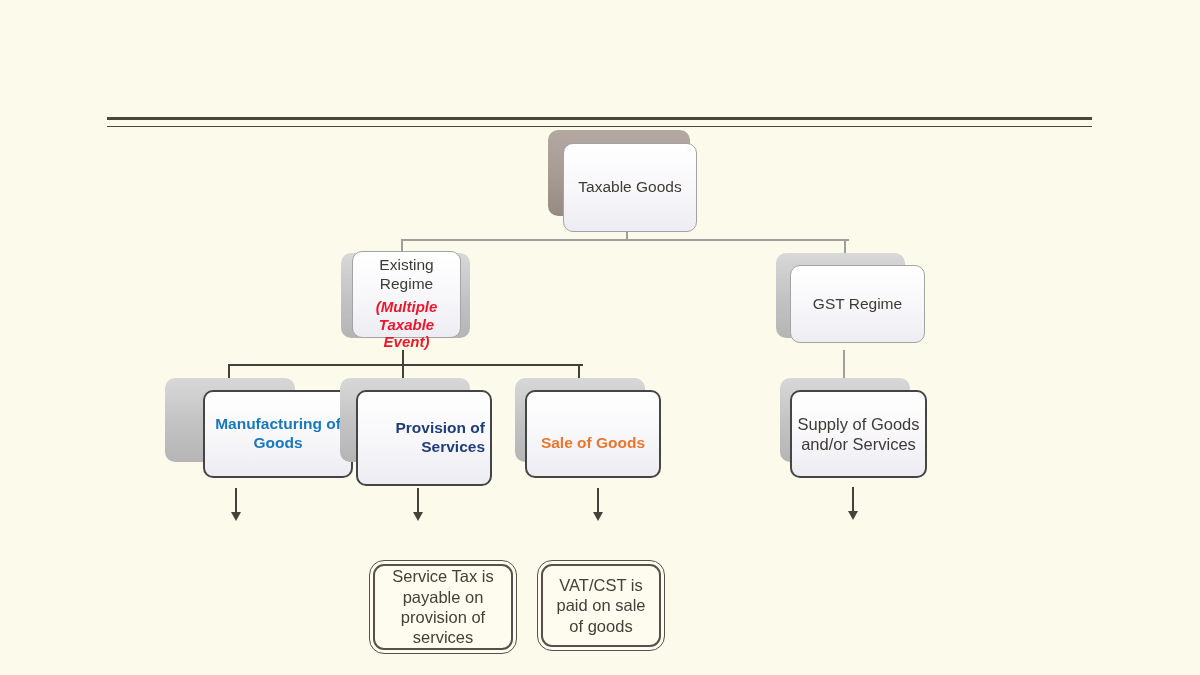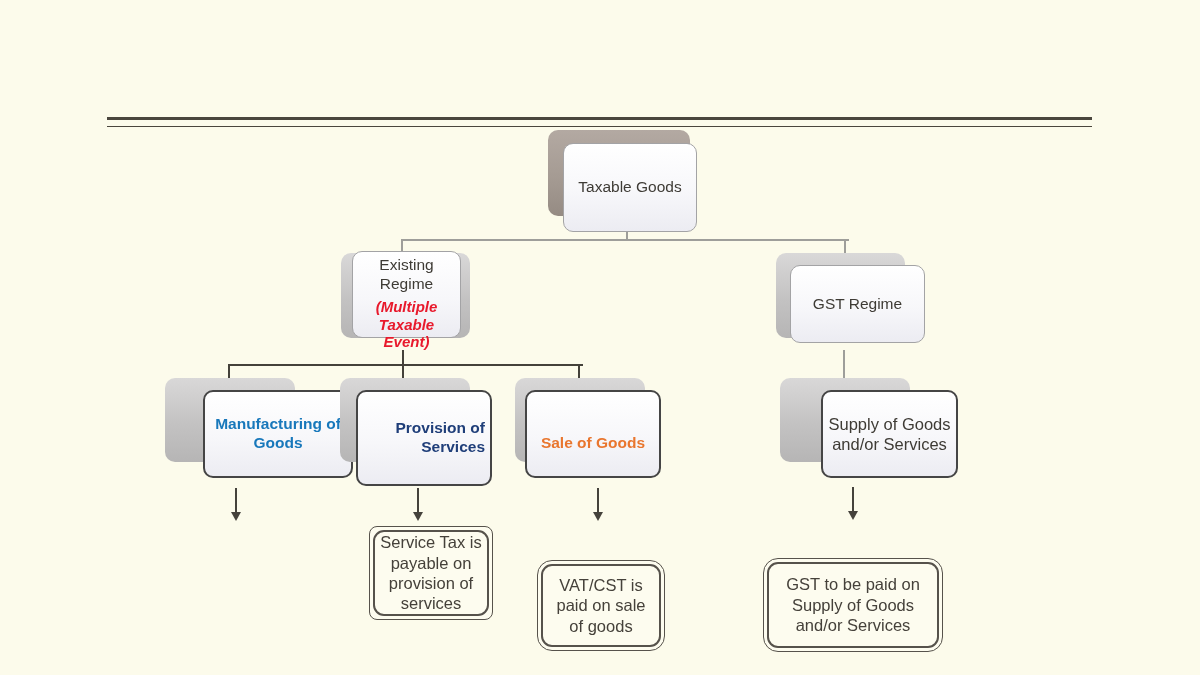--- a/index.html
+++ b/index.html
@@ -127,33 +127,30 @@
 
   <div class="node">
     <div class="shadow" style="left:515px; top:378px; width:130px; height:84px;"></div>
     <div class="card card-darkborder" style="left:525px; top:390px; width:136px; height:88px;">
       <span class="node-label" style="font-weight: 600; color: rgb(233, 118, 46); margin-top: 19px;">Sale of Goods</span>
     </div>
   </div>
 
   <div class="node">
     <div class="shadow" style="left:780px; top:378px; width:130px; height:84px;"></div>
-    <div class="card card-darkborder" style="left:821px; top:390px; width:137px; height:88px;">
+    <div class="card card-darkborder" style="left:790px; top:390px; width:137px; height:88px;">
       <span class="node-label" style="font-size: 16.5px; color: rgb(62, 59, 53);">Supply of Goods and/or Services</span>
     </div>
   </div>
 
   <div class="arrow" style="left:235px; top:488px; height:24px;"></div>
   <div class="arrow" style="left:417px; top:488px; height:24px;"></div>
   <div class="arrow" style="left:597px; top:488px; height:24px;"></div>
   <div class="arrow" style="left:852px; top:487px; height:24px;"></div>
 
-  <div class="outcome" style="left:369px; top:526px; width:124px; height:94px;border-radius:8px;">
+  <div class="outcome" style="left:369px; top:560px; width:148px; height:94px;">
     <div class="outcome-inner">Service Tax is payable on provision of services</div>
   </div>
   <div class="outcome" style="left:537px; top:560px; width:128px; height:91px;">
     <div class="outcome-inner">VAT/CST is paid on sale of goods</div>
   </div>
-  <div class="outcome" style="left:763px; top:558px; width:180px; height:94px;">
-    <div class="outcome-inner">GST to be paid on Supply of Goods and/or Services</div>
-  </div>
 
 </div>
 
 </body></html>

